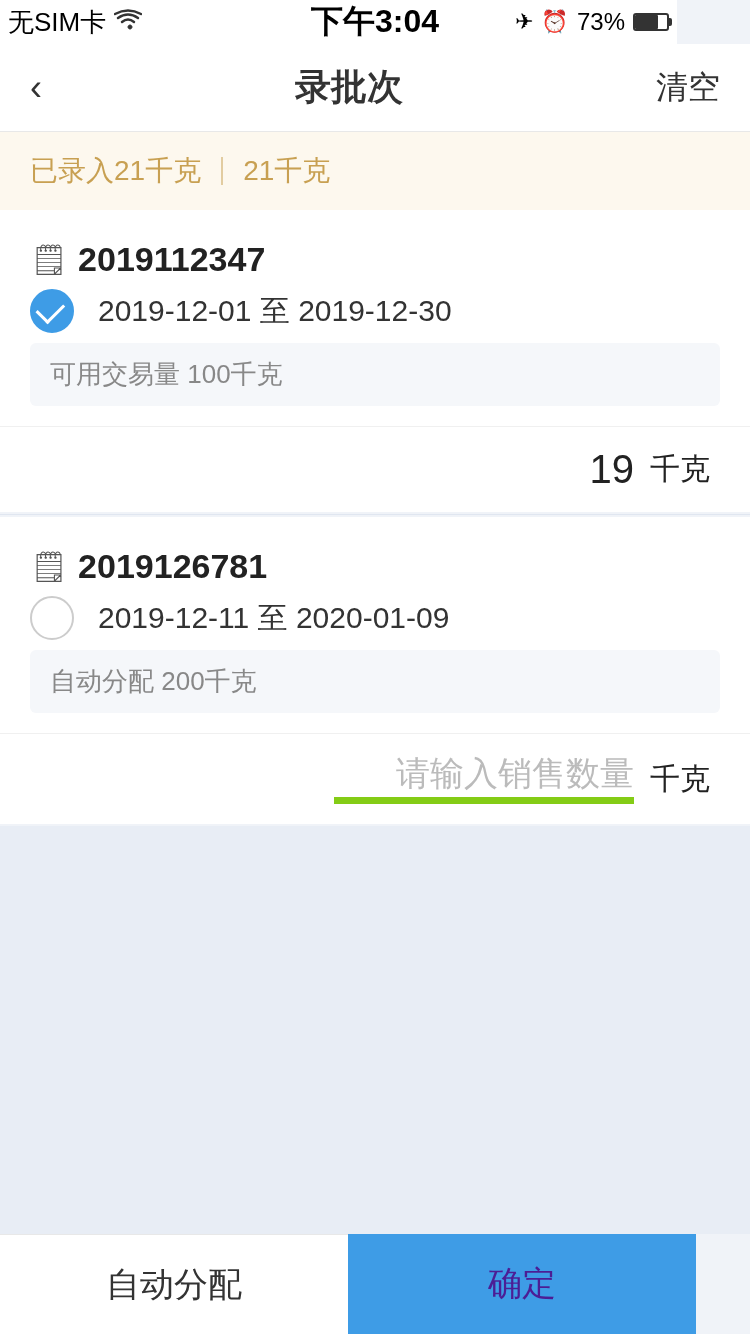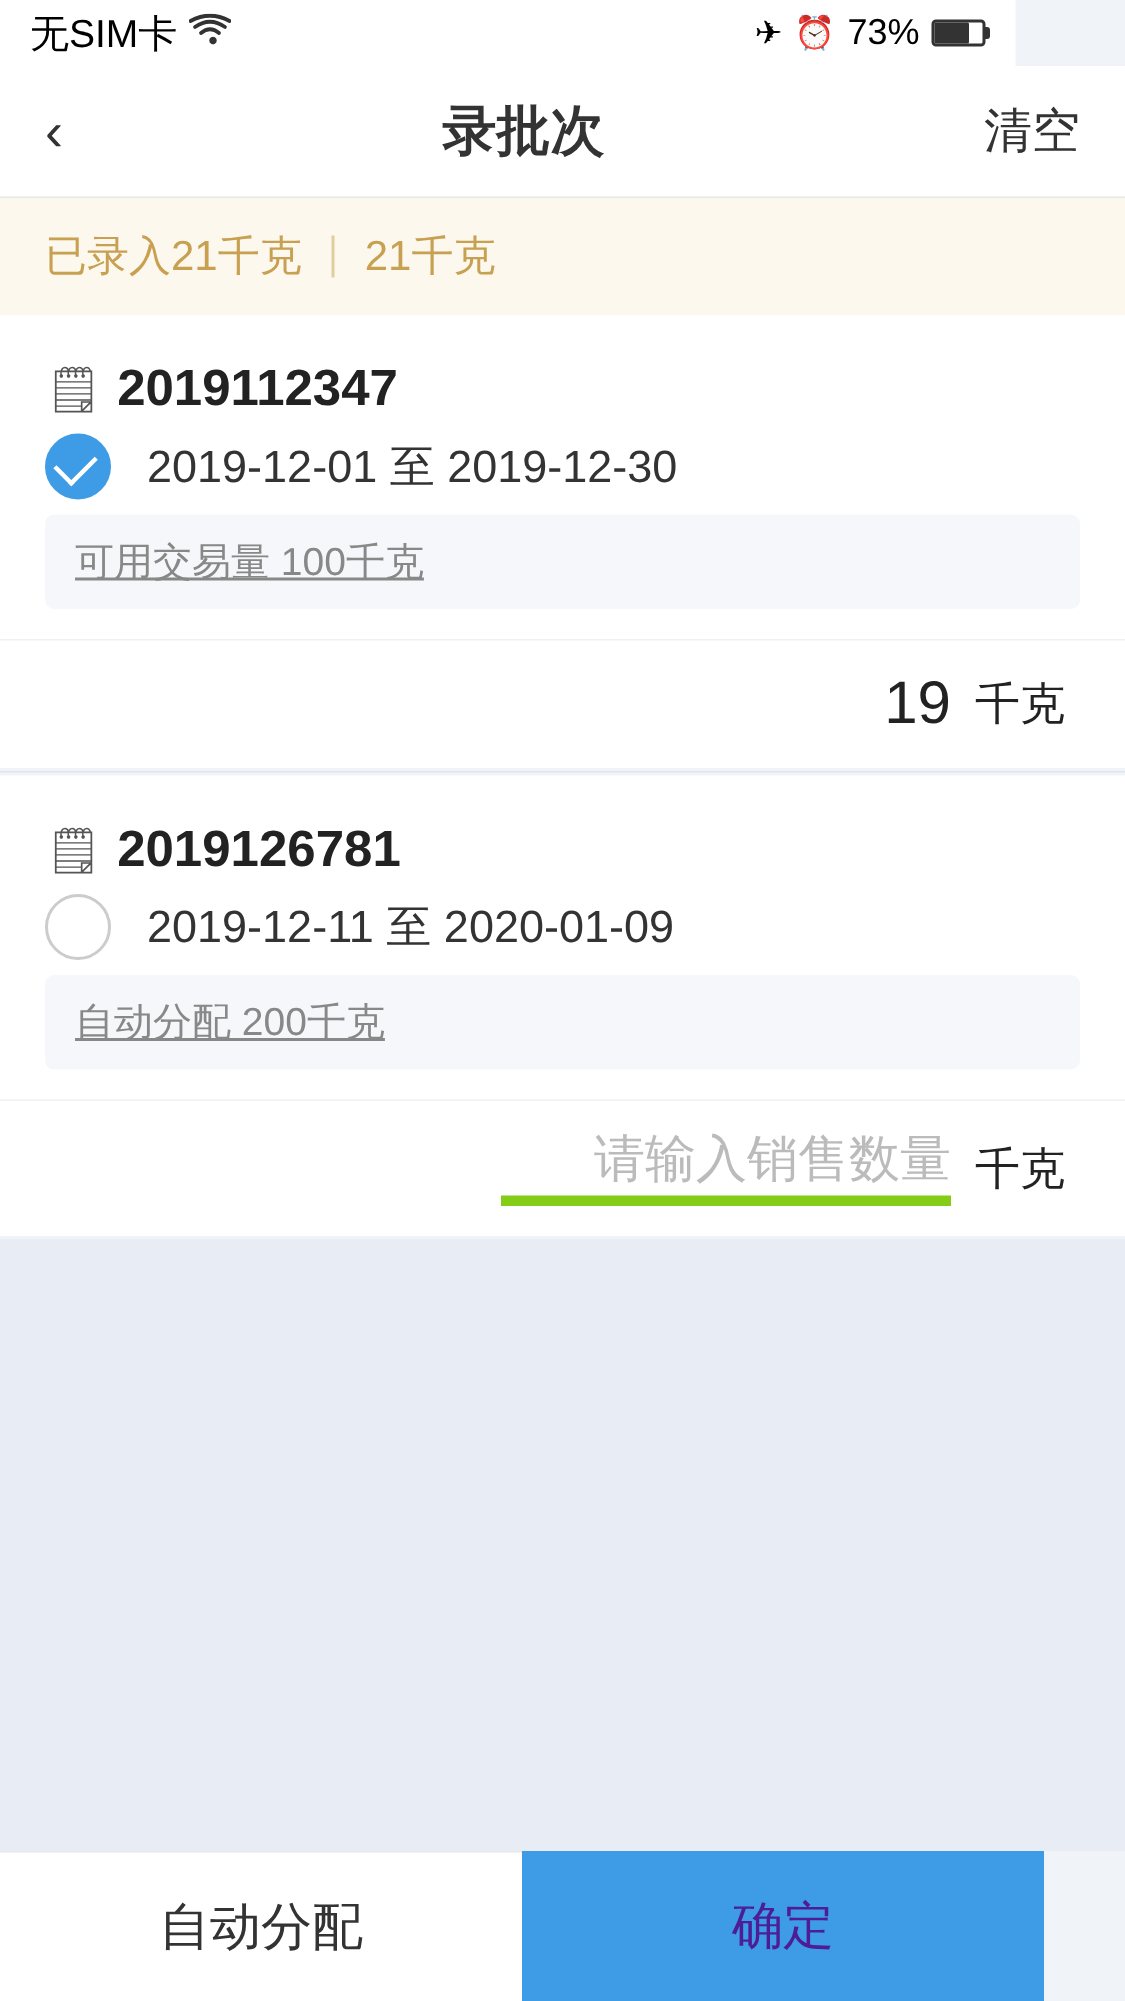--- a/index.html
+++ b/index.html
@@ -13,21 +13,21 @@
     }
 
     
     .status-bar {
       width: 677px;
       height: 44px;
       background: #fff;
       display: flex;
       align-items: center;
       justify-content: space-between;
-      padding: 0 20px;
+      padding: 0 8px;
       font-size: 28px;
       font-weight: 500;
     }
     .status-left {
       display: flex;
       align-items: center;
       gap: 8px;
       font-size: 26px;
     }
     .status-center {
@@ -149,21 +149,20 @@
       font-size: 30px;
       color: #333;
     }
     .batch-availability {
       margin: 0 30px 20px 30px;
       background: #f5f7fa;
       border-radius: 6px;
       padding: 14px 20px;
       font-size: 26px;
       color: #888;
-      text-decoration: underline;
     }
 
     
     .amount-row {
       background: #fff;
       padding: 20px 40px;
       display: flex;
       align-items: center;
       justify-content: flex-end;
       gap: 16px;
@@ -268,20 +267,21 @@
     <span>无SIM卡</span>
     <span>
       <svg width="28" height="22" viewBox="0 0 28 22">
         <path d="M14 18 a2 2 0 1 1 0 0.01" fill="#333" stroke="#333" stroke-width="1"></path>
         <path d="M8 13 Q14 8 20 13" fill="none" stroke="#333" stroke-width="2.5" stroke-linecap="round"></path>
         <path d="M4 9 Q14 2 24 9" fill="none" stroke="#333" stroke-width="2.5" stroke-linecap="round"></path>
         <path d="M1 5 Q14 -2 27 5" fill="none" stroke="#333" stroke-width="2.5" stroke-linecap="round"></path>
       </svg>
     </span>
   </div>
+  <div class="status-center">下午3:04</div>
   <div class="status-right">
     <span style="font-size:22px;">✈</span>
     <span style="font-size:22px;">⏰</span>
     <span>73%</span>
     <span style="display:inline-block;width:36px;height:18px;border:2px solid #333;border-radius:3px;position:relative;vertical-align:middle;">
       <span style="position:absolute;left:0;top:0;bottom:0;width:73%;background:#333;border-radius:1px;"></span>
       <span style="position:absolute;right:-5px;top:50%;transform:translateY(-50%);width:4px;height:8px;background:#333;border-radius:0 2px 2px 0;"></span>
     </span>
   </div>
 </div>

